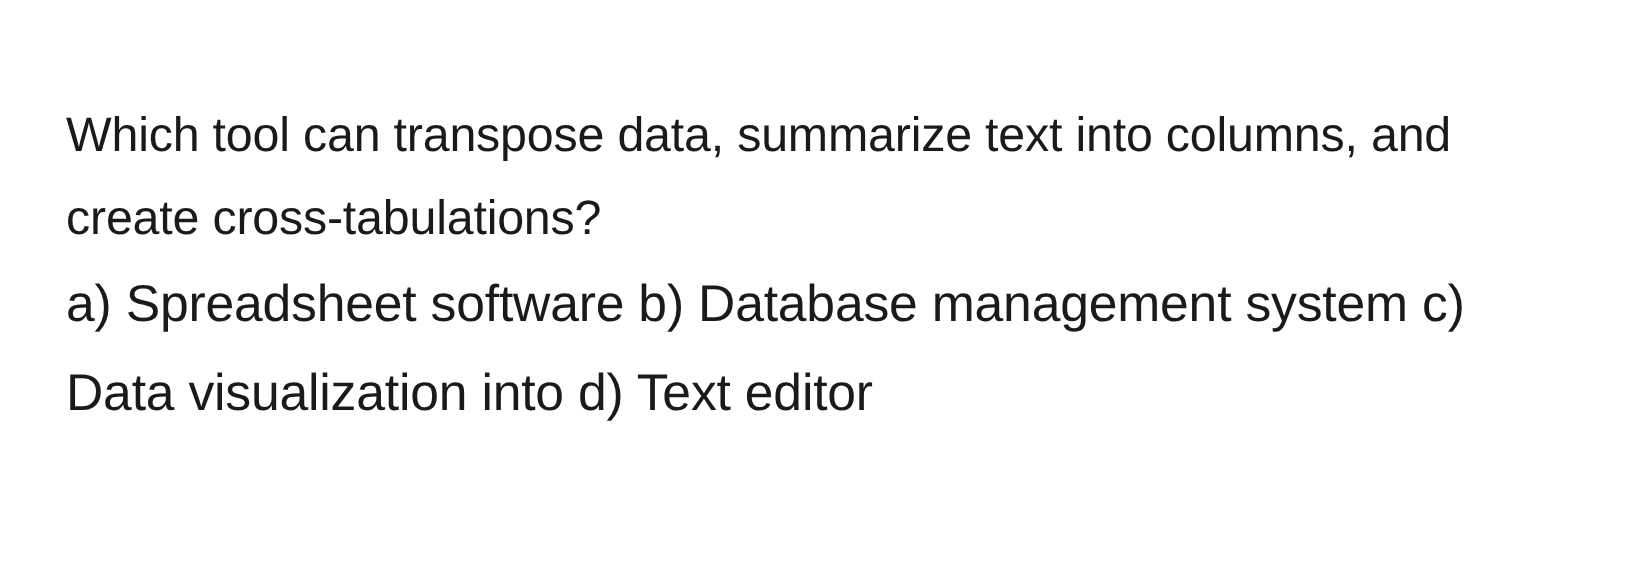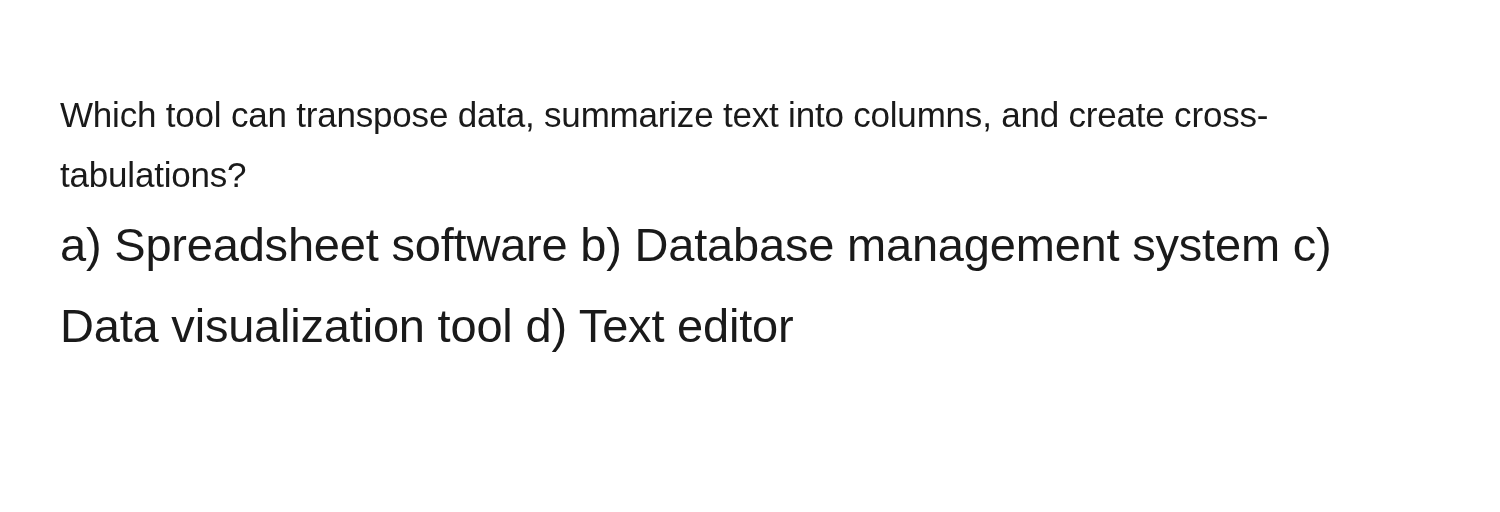--- a/index.html
+++ b/index.html
@@ -11,31 +11,31 @@
       width: 1500px;
       height: 512px;
       background: #ffffff;
       font-family: -apple-system, BlinkMacSystemFont, "Segoe UI", Helvetica, Arial, sans-serif;
       padding: 85px 60px 60px 60px;
       display: flex;
       flex-direction: column;
       justify-content: flex-start;
     }
     .question-text {
-      font-size: 35px;
+      font-size: 44px;
       line-height: 1.72;
       color: #1a1a1a;
       font-weight: 400;
       letter-spacing: -0.2px;
     }
     .options-text {
       font-size: 47px;
       line-height: 1.72;
       color: #1a1a1a;
       font-weight: 400;
       letter-spacing: -0.2px;
     }
   </style>
 </head>
 <body>
 
 <div class="question-text">Which tool can transpose data, summarize text into columns, and create cross-tabulations?</div>
-<div class="options-text">a) Spreadsheet software b) Database management system c) Data visualization tool d) Text editor</div>
+<div class="options-text">a) Spreadsheet software b) Database management system c) Data visualization into d) Text editor</div>
 
 </body></html>

